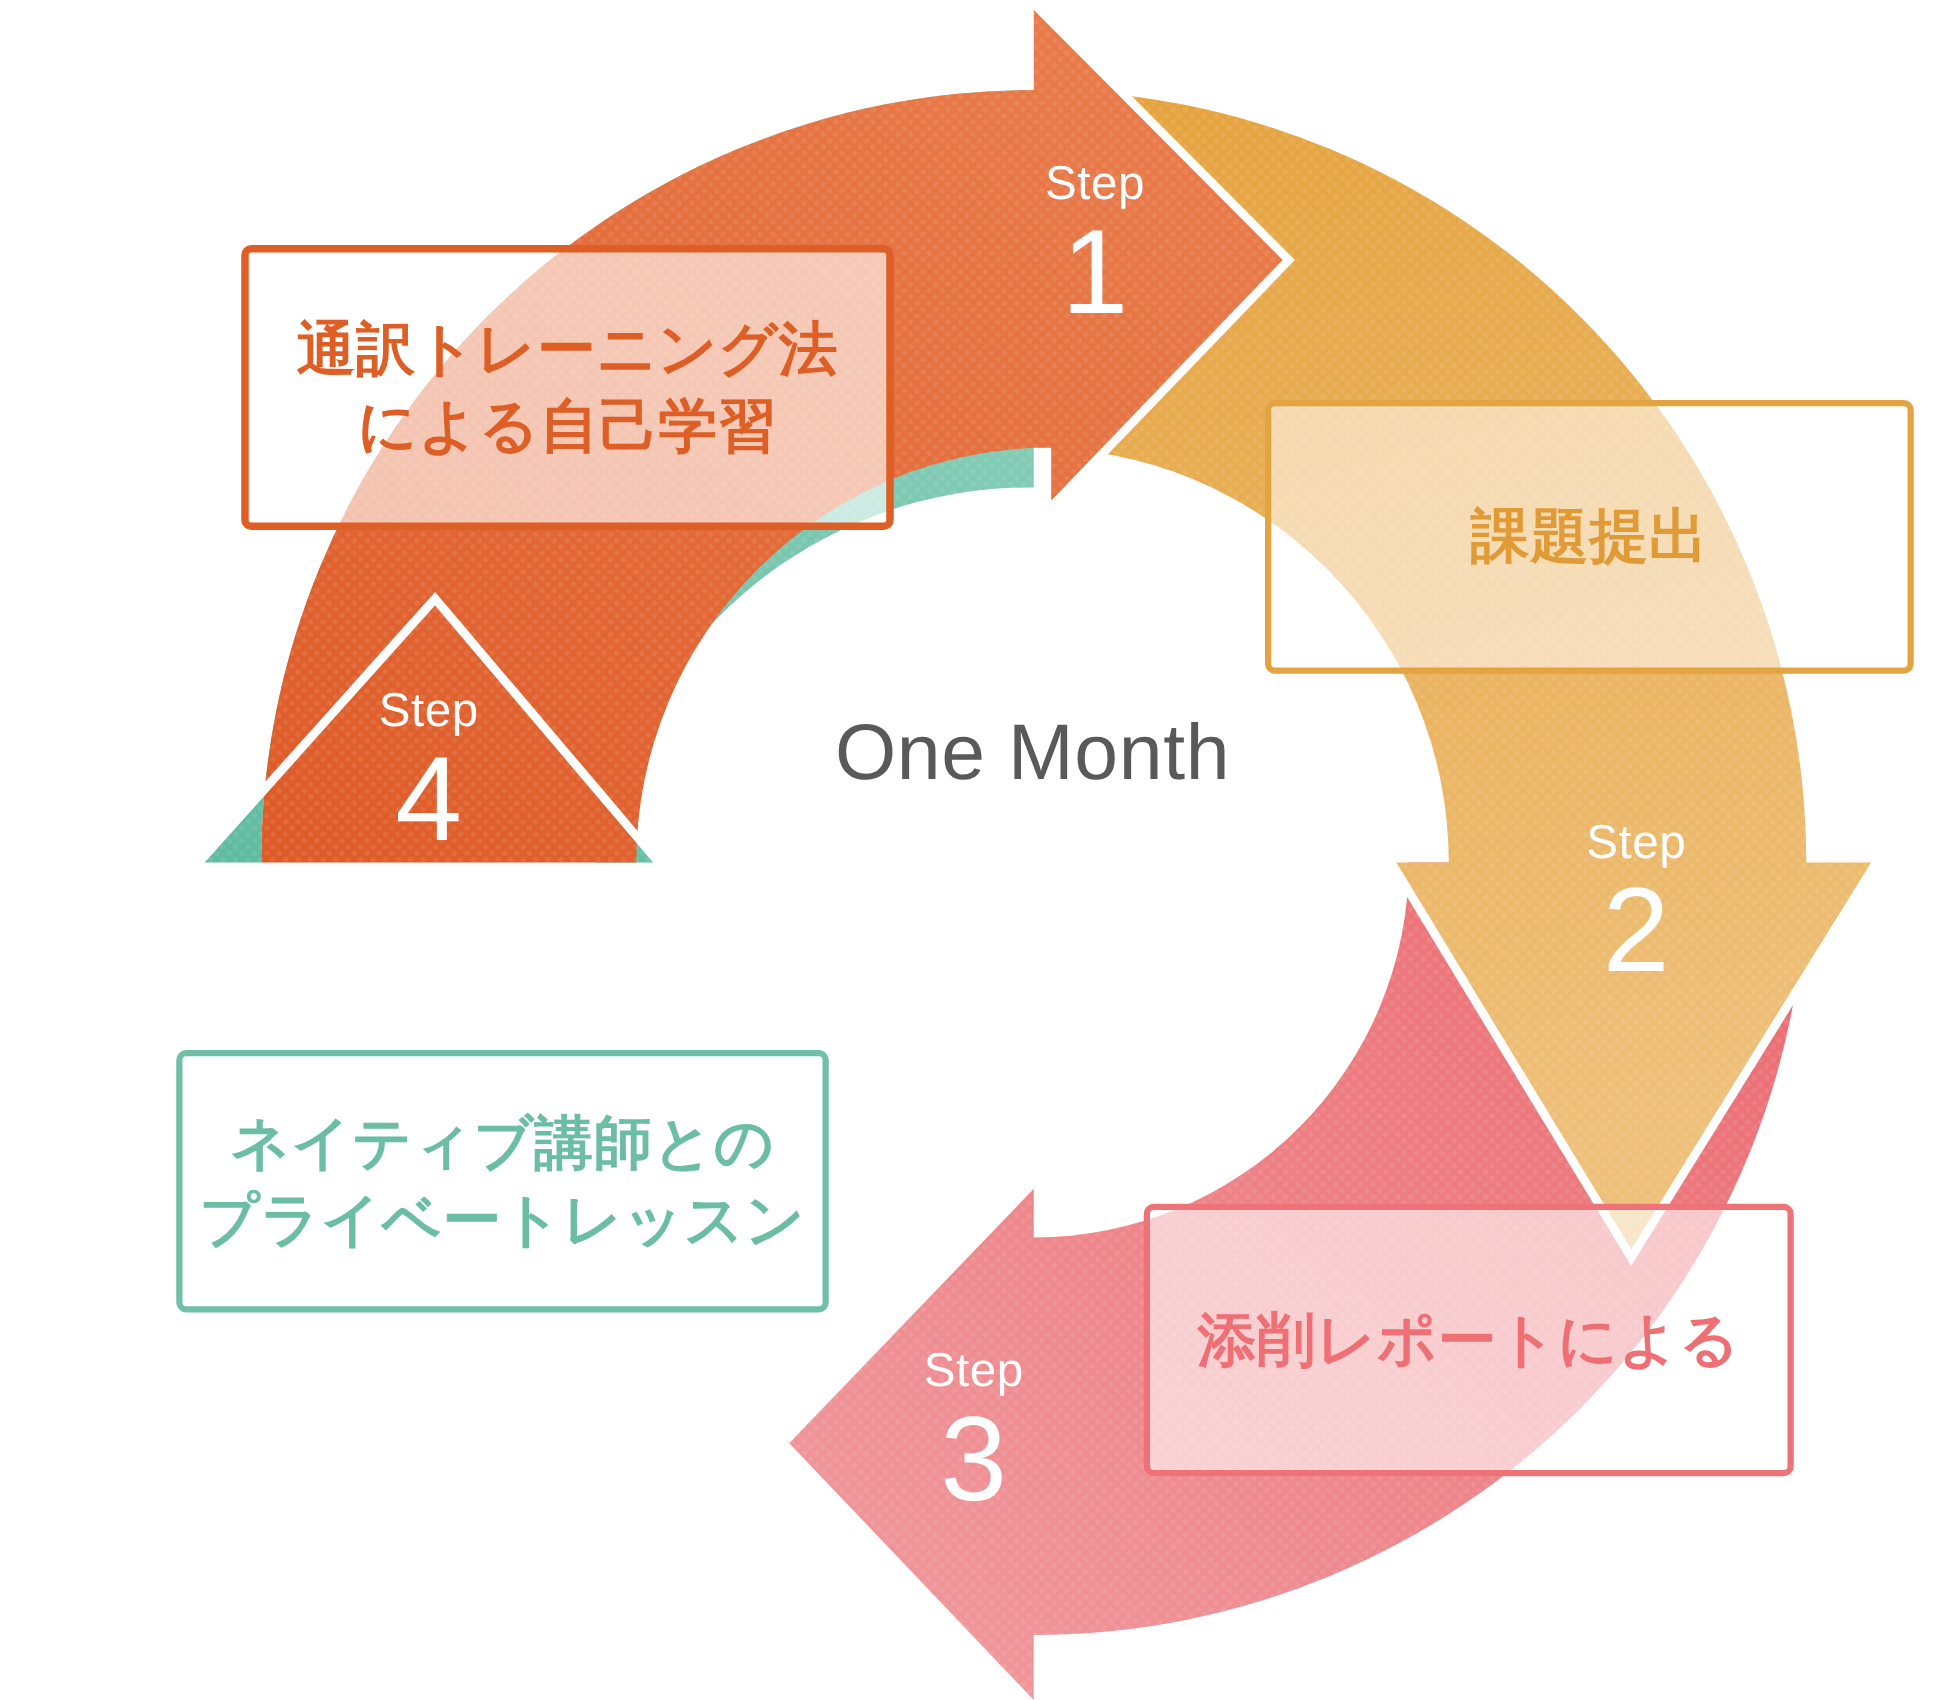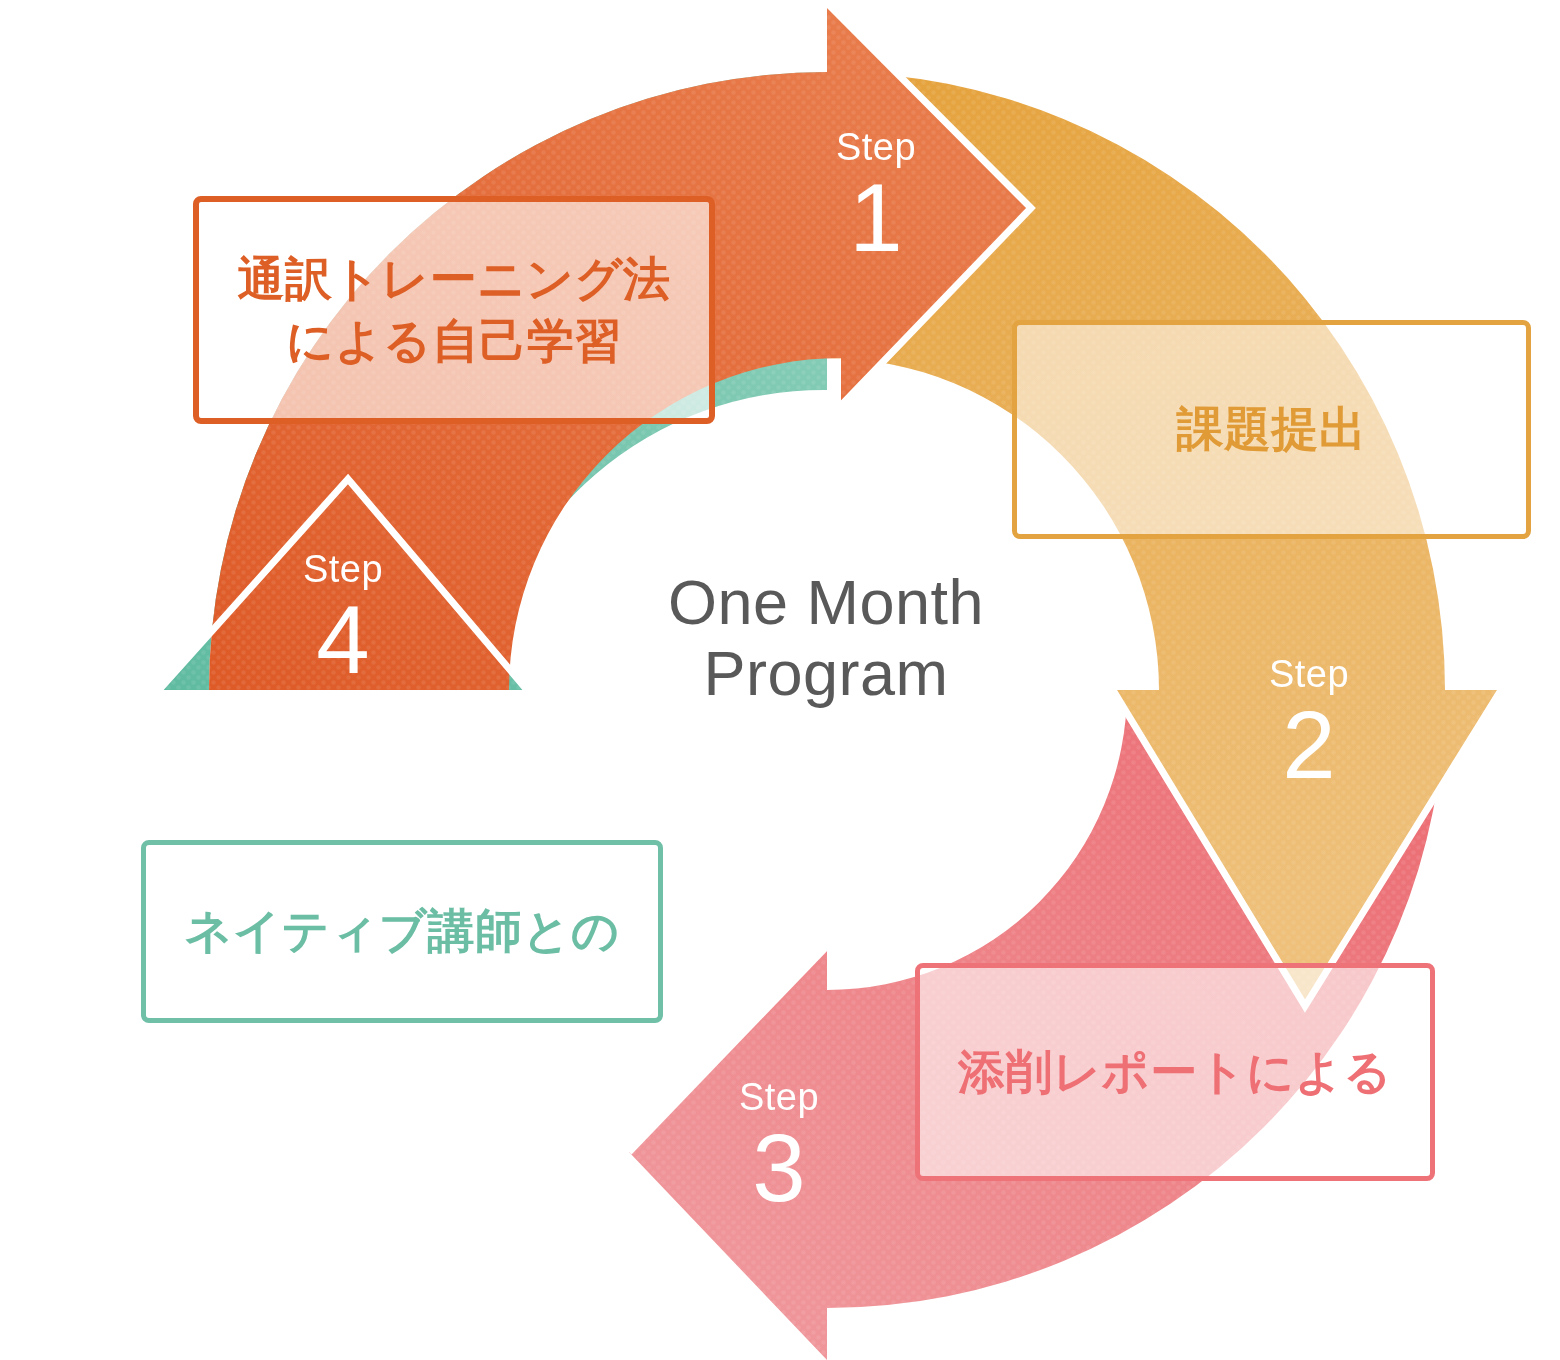--- a/index.html
+++ b/index.html
@@ -89,21 +89,21 @@
     left: 874px; top: 963px;
     width: 520px; height: 218px;
     border: 5px solid #EE7378;
     background: rgba(255,255,255,0.60);
     color: #EE6F74;
     font-size: 47px;
     text-align: right;
   }
   #cap4 {
     left: 100px; top: 840px;
-    width: 522px; height: 183px;
+    width: 522px; height: 210px;
     border: 5px solid #6FC0A7;
     background: rgba(255,255,255,0.60);
     color: #6BBDA4;
     font-size: 47px;
   }
 
   
   #center-title {
     position: absolute;
     left: 455px;
@@ -273,21 +273,21 @@
 
   <div class="caption" id="cap3">
     <div>
       <span class="cl">添削レポートによる</span><br>
     </div>
   </div>
 
   <div class="caption" id="cap4">
     <div>
       <span class="cl">ネイティブ講師との</span><br>
+      <span class="cl">プライベートレッスン</span>
     </div>
   </div>
 
   <div id="center-title">
     <span class="line">One Month</span>
-    <span class="line">Program</span>
   </div>
 
 </div>
 
 </body></html>

